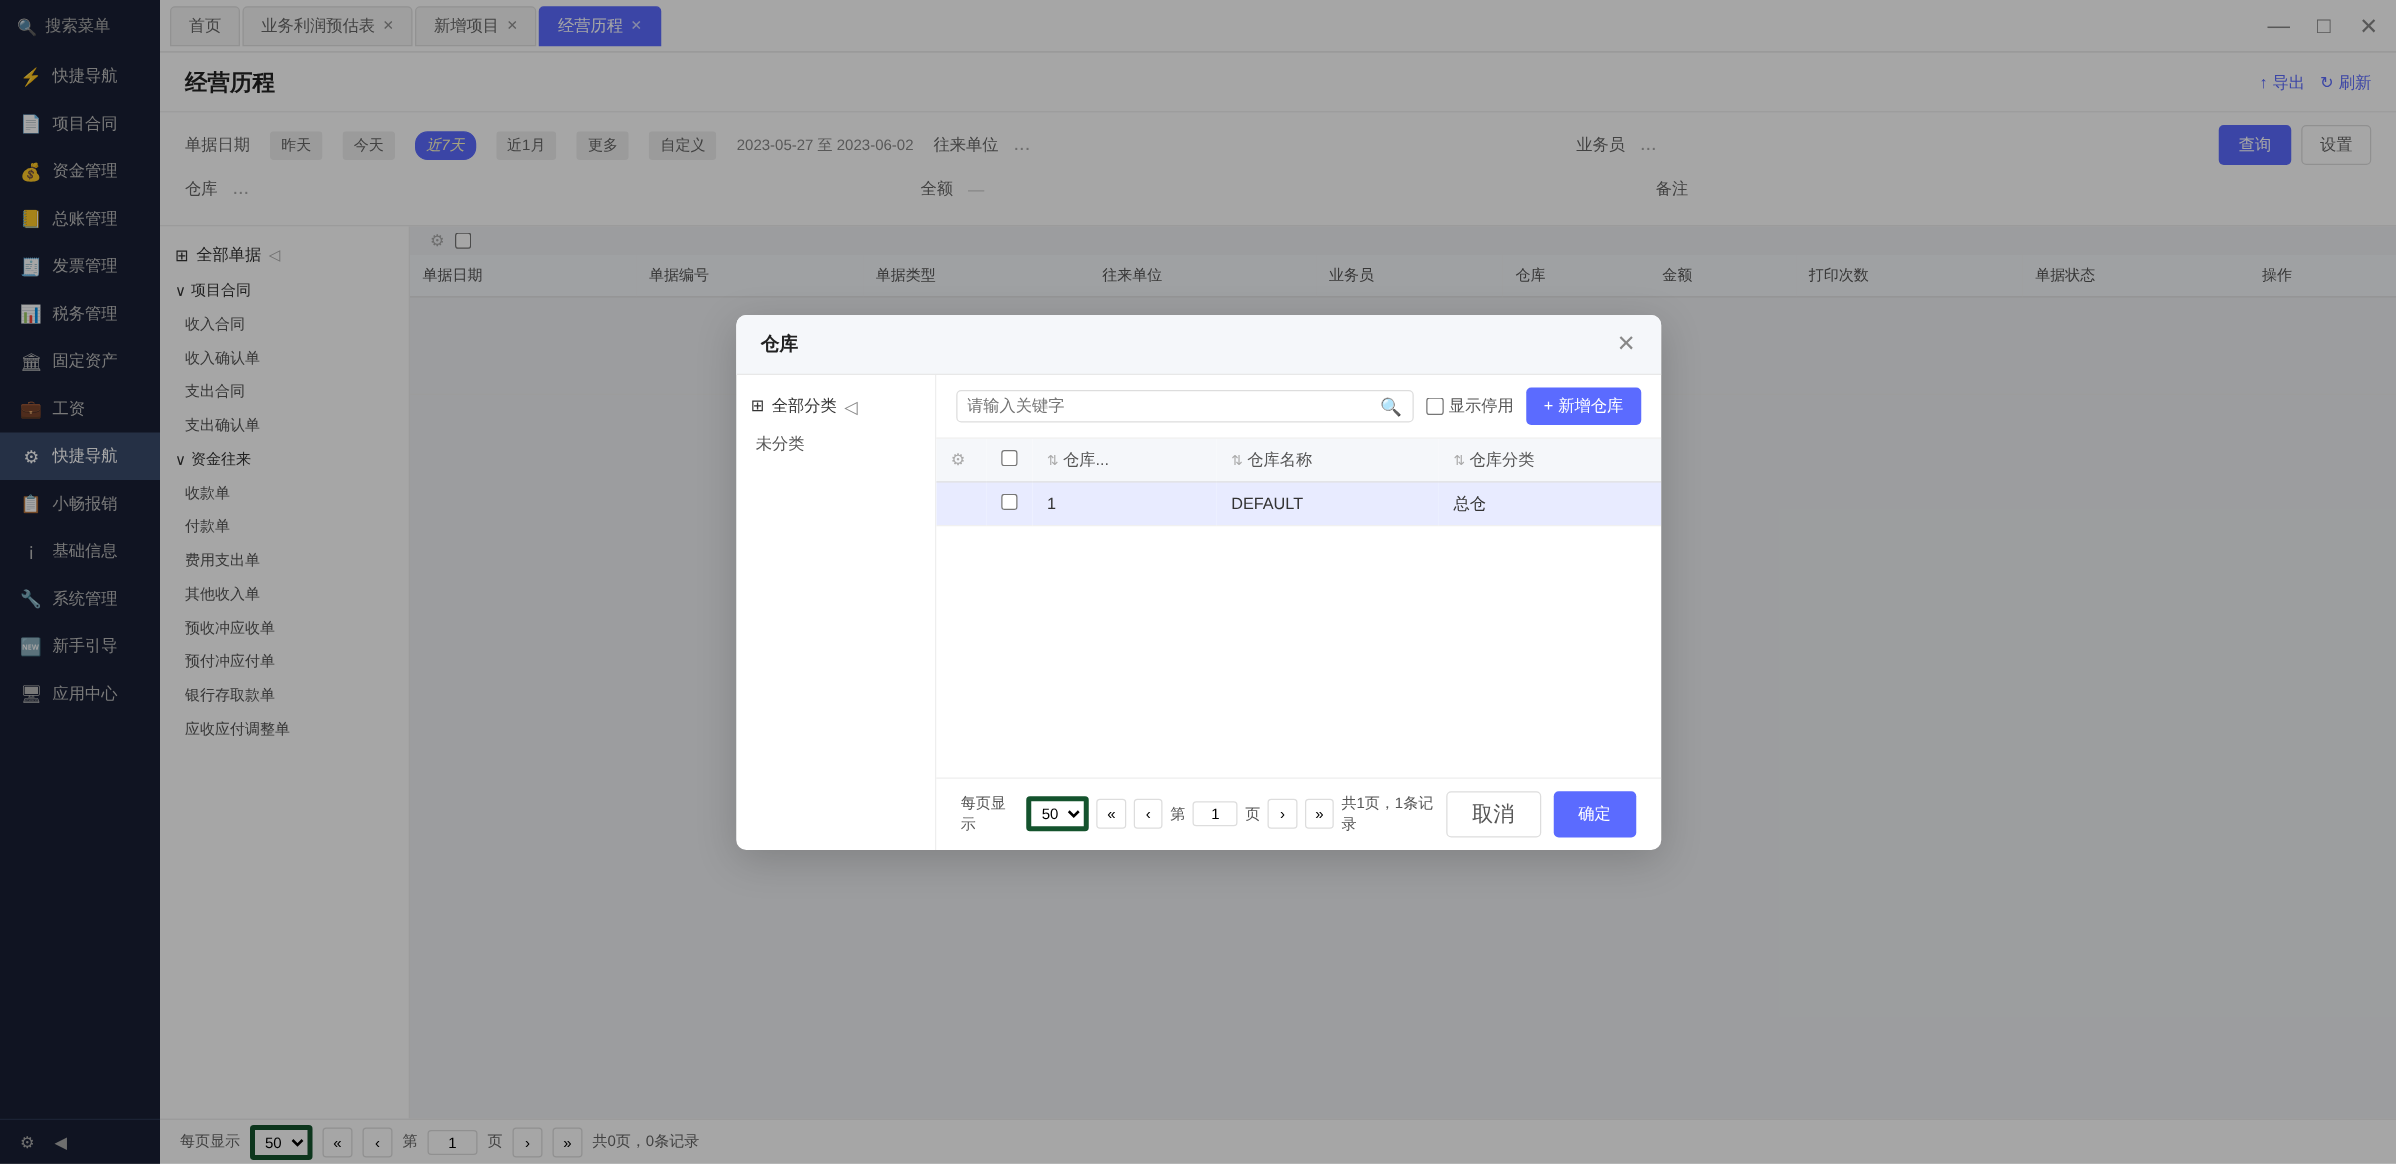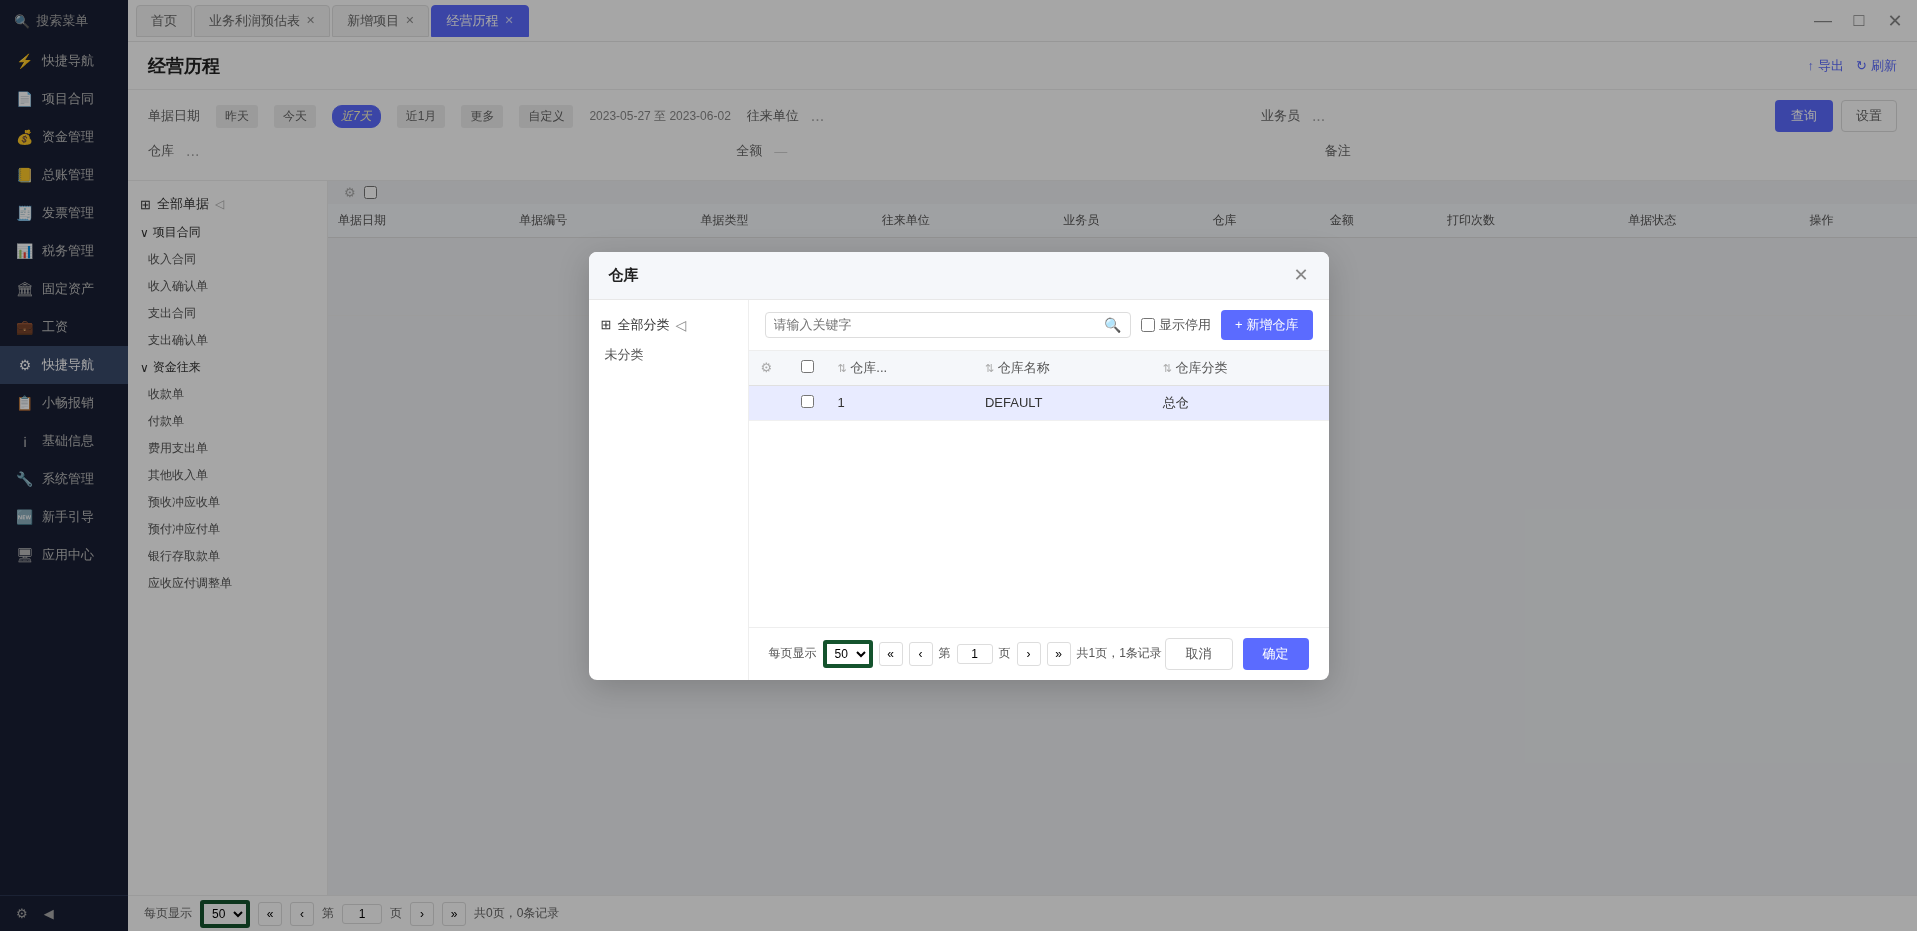--- a/index.html
+++ b/index.html
@@ -205,21 +205,21 @@
       display: flex; align-items: center;
     }
     .modal-pagination {
       flex: 1; display: flex; align-items: center; gap: 6px; font-size: 12px; color: #555;
     }
     .modal-footer-btns {
       display: flex; gap: 10px;
     }
     .btn-cancel {
       background: #fff; border: 1px solid #ddd; color: #555;
-      border-radius: 4px; padding: 6px 20px; cursor: pointer; font-size: 13px;
+      border-radius: 4px; padding: 6px 20px; cursor: pointer; font-size: 17px;
     }
     .btn-confirm {
       background: #5b6bff; color: #fff; border: none;
       border-radius: 4px; padding: 6px 20px; cursor: pointer; font-size: 13px;
     }
     .page-select {
       border: 4px solid #14532d; border-radius: 3px; padding: 2px 4px;
       font-size: 12px; background: #fff;
     }
     .pag-input {

